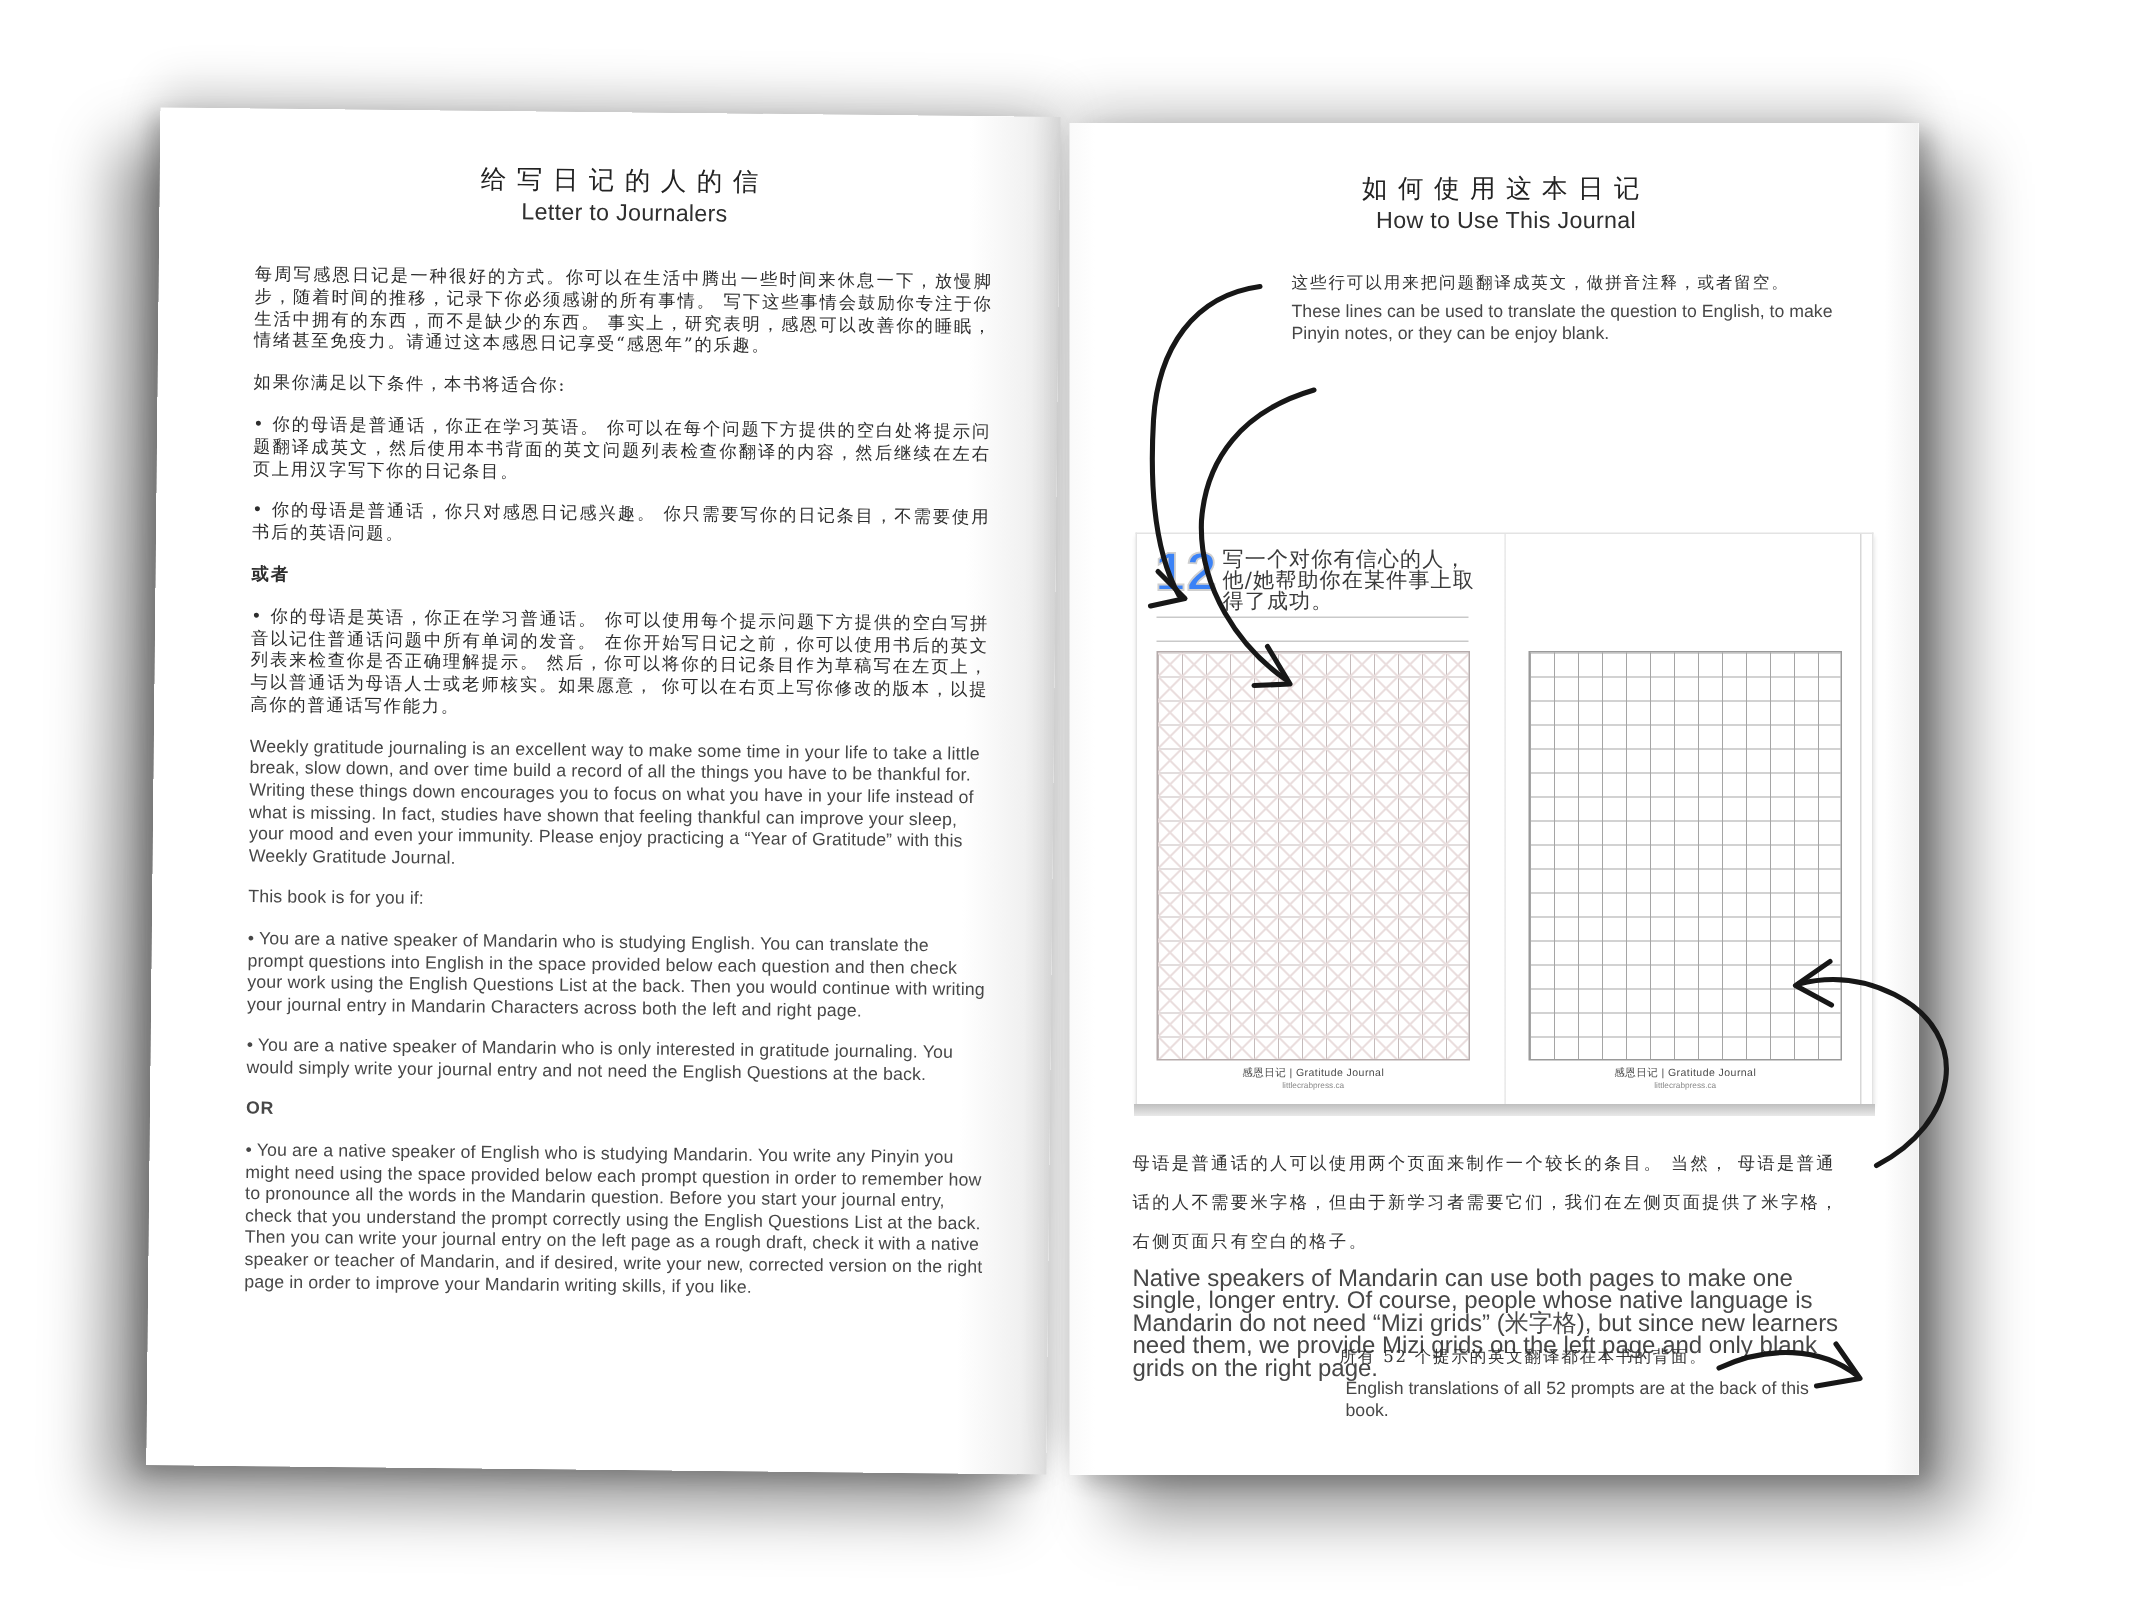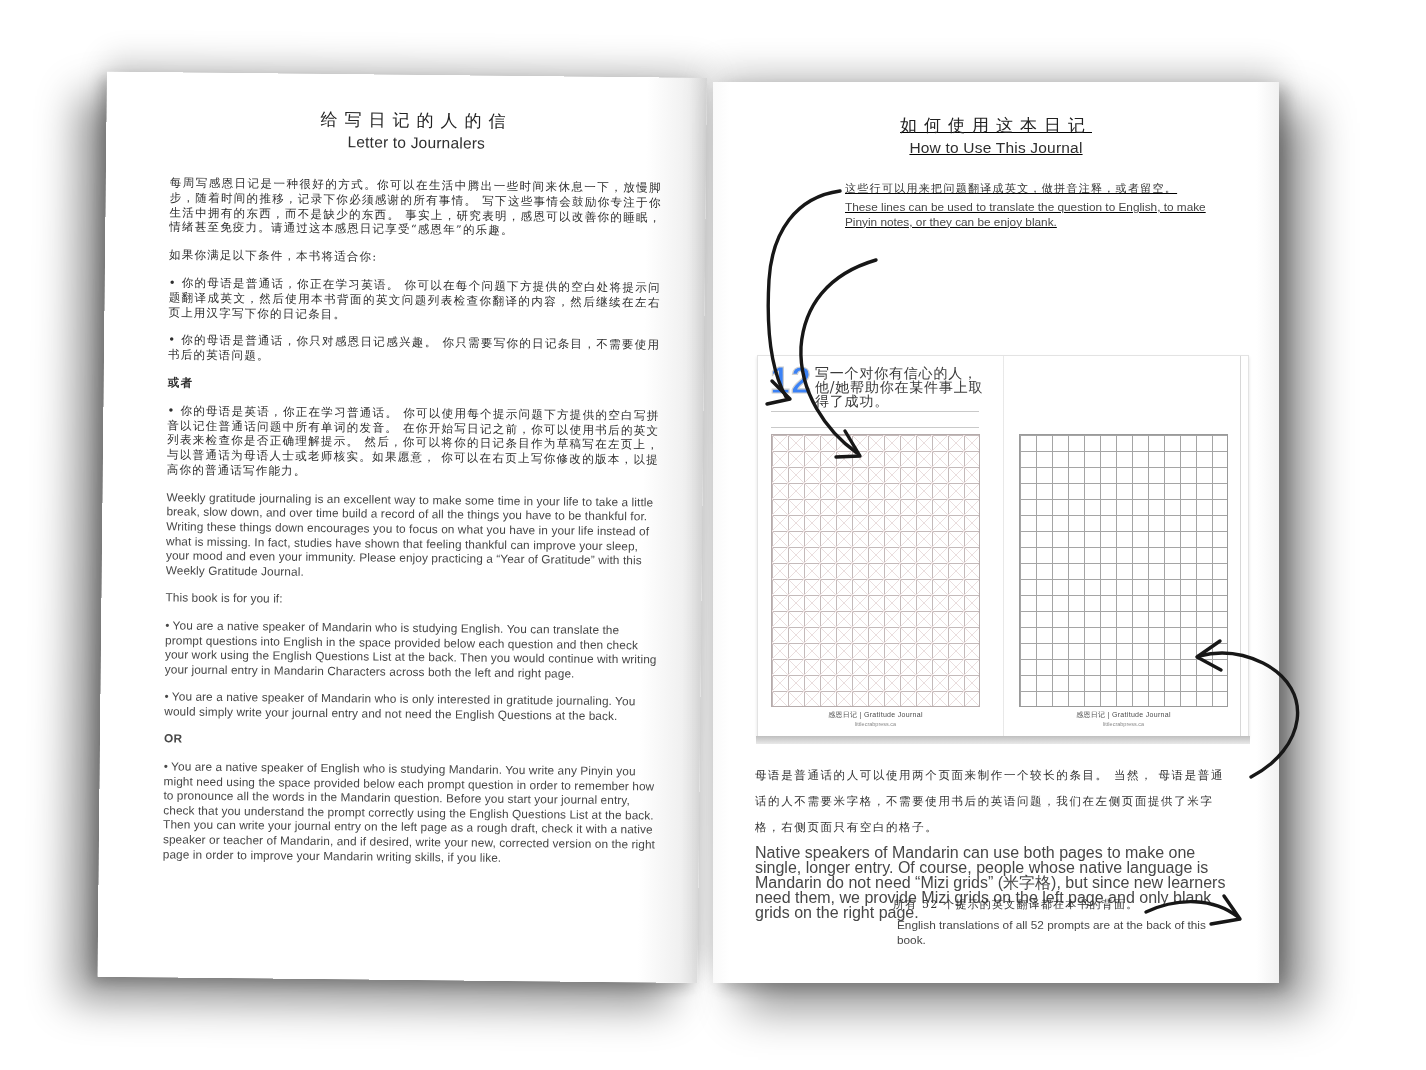--- a/index.html
+++ b/index.html
@@ -18,21 +18,21 @@
     left:107px;top:78px;width:600px;height:905px;z-index:1;
     transform:rotate(0.6deg);transform-origin:top right;
     background:linear-gradient(to right,#ffffff 0%,#ffffff 90%,#f0f0f0 97%,#dedede 100%);
     box-shadow:-28px 24px 42px rgba(0,0,0,.42), -6px 6px 14px rgba(0,0,0,.20), 0 -14px 30px rgba(0,0,0,.16);
     padding:28px 44px 0 64px;box-sizing:border-box;
   }
   .page-right{
     left:713px;top:82px;width:566px;height:901px;z-index:2;
     background:linear-gradient(to right,#fafafa 0%,#ffffff 3%,#ffffff 96%,#f1f1f1 100%);
     box-shadow:30px 26px 42px rgba(0,0,0,.42), 8px 6px 14px rgba(0,0,0,.22), 0 -14px 30px rgba(0,0,0,.16);
-    padding:26px 0 0 0;box-sizing:border-box;text-decoration:underline;
+    padding:26px 0 0 16px;box-sizing:border-box;
   }
 
   
   .title-cn{
     font-family:"DejaVu Serif",serif;
     font-size:17px;letter-spacing:7px;color:#222;text-align:center;
     margin:6px 0 2px 0;
   }
   .title-en{
     font-size:15.5px;color:#2e2e2e;text-align:center;margin:2px 0 0 0;letter-spacing:.2px;
@@ -166,21 +166,21 @@
         <div class="f2">littlecrabpress.ca</div>
       </div>
       <div class="mini-footer fr">
         <div class="f1">感恩日记 | Gratitude Journal</div>
         <div class="f2">littlecrabpress.ca</div>
       </div>
       <div class="mini-bottom-bar"></div>
     </div>
 
     <div class="p3">
-      <p class="p3-cn">母语是普通话的人可以使用两个页面来制作一个较长的条目。 当然， 母语是普通话的人不需要米字格，不需要使用书后的英语问题，我们在左侧页面提供了米字格，右侧页面只有空白的格子。</p>
+      <p class="p3-cn">母语是普通话的人可以使用两个页面来制作一个较长的条目。 当然， 母语是普通话的人不需要米字格，但由于新学习者需要它们，我们在左侧页面提供了米字格，右侧页面只有空白的格子。</p>
       <p class="p3-en">Native speakers of Mandarin can use both pages to make one single, longer entry. Of course, people whose native language is Mandarin do not need “Mizi grids” (米字格), but since new learners need them, we provide Mizi grids on the left page and only blank grids on the right page.</p>
     </div>
 
     <div class="note3">
       <p class="note3-cn">所有 52 个提示的英文翻译都在本书的背面。</p>
       <p class="note3-en">English translations of all 52 prompts are at the back of this book.</p>
     </div>
   </div>
 
   <svg class="arrows" width="1426" height="1070" viewBox="0 0 1426 1070">

